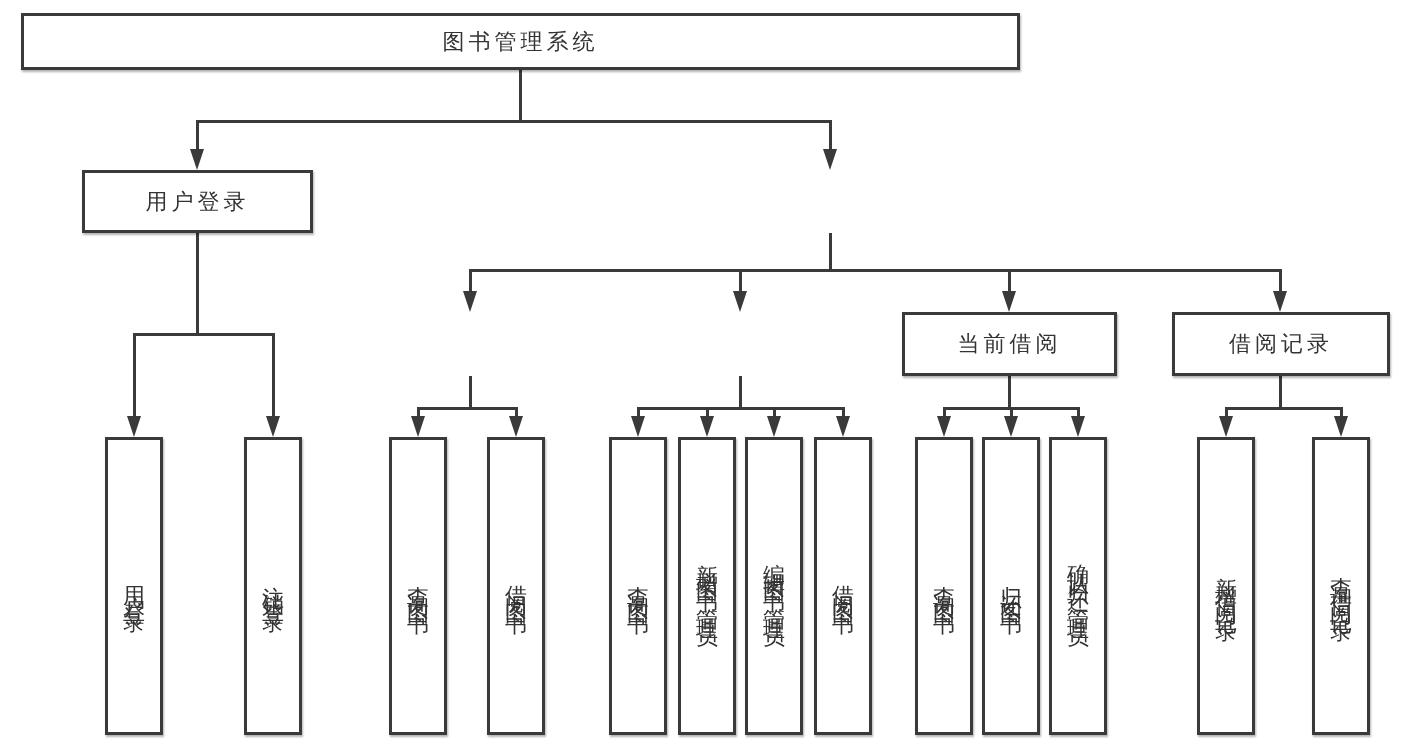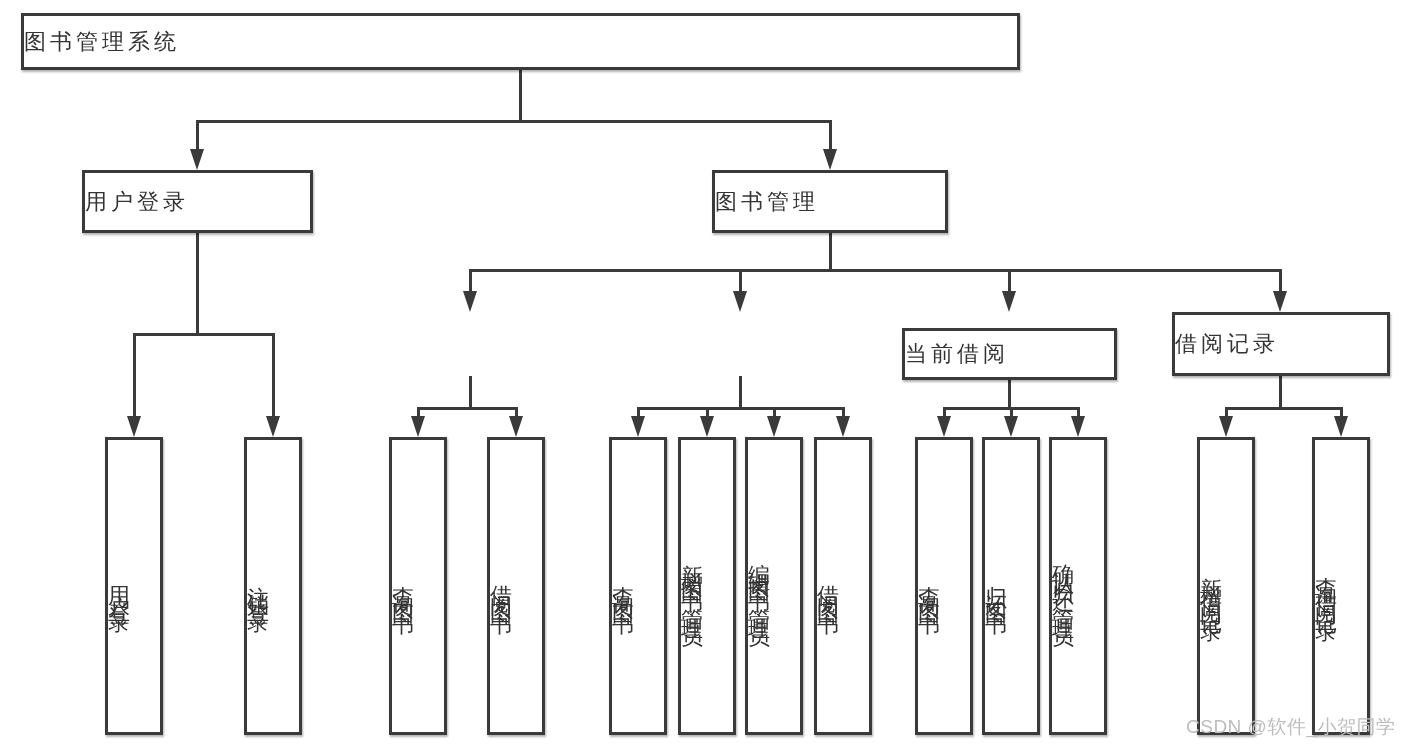--- a/index.html
+++ b/index.html
@@ -15,21 +15,21 @@
     width:1405px;height:747px;
     background:var(--bg);
     font-family:"Liberation Sans","DejaVu Sans",sans-serif;
     overflow:hidden;
   }
   .node{
     position:absolute;
     background:var(--box-bg);
     border:3px solid var(--line);
     box-sizing:border-box;
-    display:flex;align-items:center;justify-content:flex-start;
+    display:flex;align-items:center;justify-content:center;
     box-shadow:1px 2px 2px rgba(0,0,0,0.30);
     z-index:2;
   }
   .hlabel{
     font-size:22px;
     letter-spacing:4px;
     color:var(--text);
     white-space:nowrap;
   }
   .vlabel{
@@ -127,25 +127,22 @@
   <div class="line" style="left:1339.5px;top:409px;width:3px;height:9px"></div>
   <div class="arrow" style="left:1333.5px;top:416px"></div>
 
   <div class="node" style="left:21px;top:13px;width:999px;height:57px">
     <span class="hlabel">图书管理系统</span>
   </div>
 
   <div class="node" style="left:82px;top:170px;width:231px;height:63px">
     <span class="hlabel">用户登录</span>
   </div>
-  <div class="node" style="left:712px;top:170px;width:236px;height:63px">
-    <span class="hlabel">图书管理</span>
-  </div>
 
-  <div class="node" style="left:902px;top:328px;width:215px;height:52px">
+  <div class="node" style="left:902px;top:312px;width:215px;height:64px">
     <span class="hlabel">当前借阅</span>
   </div>
   <div class="node" style="left:1172px;top:312px;width:218px;height:64px">
     <span class="hlabel">借阅记录</span>
   </div>
 
   <div class="node" style="left:105px;top:437px;width:58px;height:298px">
     <span class="vlabel">用户登录</span>
   </div>
   <div class="node" style="left:244px;top:437px;width:58px;height:298px">
@@ -182,15 +179,14 @@
     <span class="vlabel">确认归还（管理员）</span>
   </div>
 
   <div class="node" style="left:1197px;top:437px;width:58px;height:298px">
     <span class="vlabel">新增借阅记录</span>
   </div>
   <div class="node" style="left:1312px;top:437px;width:58px;height:298px">
     <span class="vlabel">查询借阅记录</span>
   </div>
 
-  <div class="watermark">CSDN @软件_小贺同学</div>
 
 </div>
 
 </body></html>

